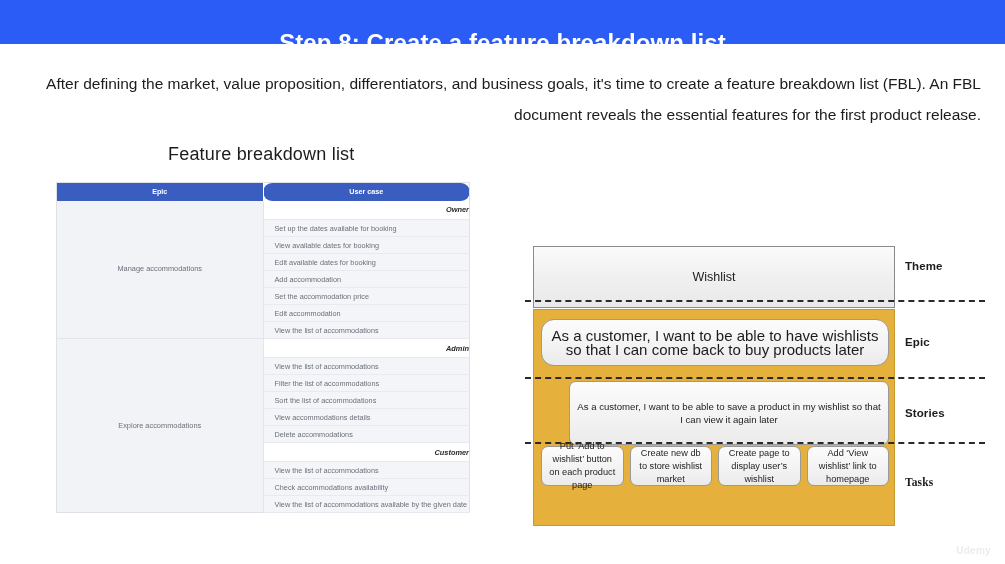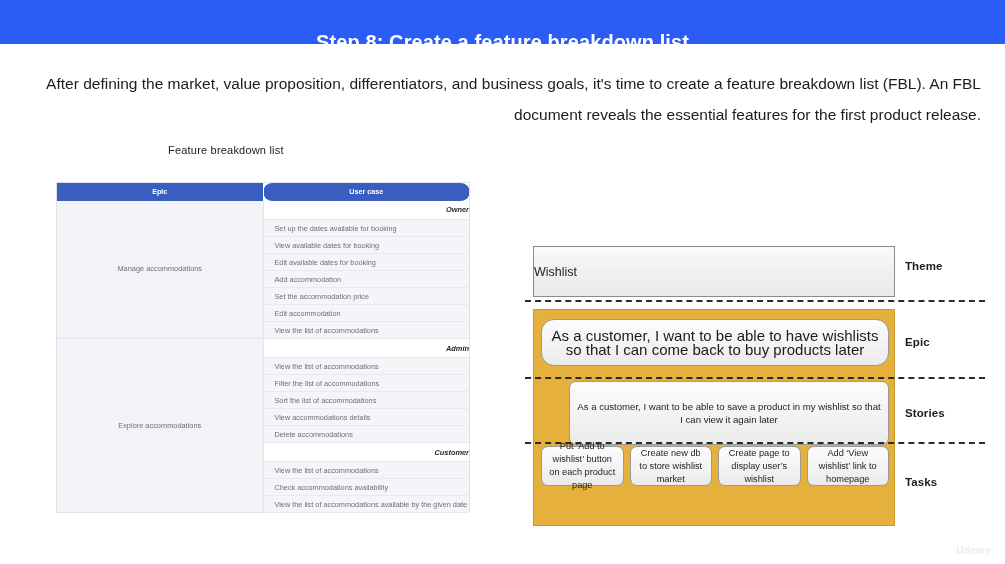--- a/index.html
+++ b/index.html
@@ -18,21 +18,21 @@
   
   .title-bar {
     position: absolute;
     left: 0; top: 0;
     width: 1005px; height: 44px;
     background: #2B5CF6;
     display: flex; align-items: center; justify-content: center;
   }
   .title-bar .title-text {
     color: #ffffff;
-    font-size: 20px;
+    font-size: 24px;
     font-weight: bold;
     letter-spacing: 0.1px;
     text-align: center;
     margin-top: 41px;
   }
 
   
   .intro {
     position: absolute;
     left: 24px; top: 68px;
@@ -40,21 +40,21 @@
     text-align: right;
     font-size: 15.5px;
     line-height: 31px;
     color: #1c1c1c;
   }
 
   
   .fbl-heading {
     position: absolute;
     left: 168px; top: 144px;
-    font-size: 11px;
+    font-size: 18px;
     color: #1c1c1c;
     letter-spacing: 0.2px;
   }
 
   .fbl-table {
     position: absolute;
     left: 56px; top: 182px;
     width: 414px;
     border: 1px solid #dfe1e8;
     border-collapse: collapse;
@@ -128,24 +128,24 @@
     position: absolute;
     left: -8px;
     width: 460px;
     border-top: 2.5px dashed #2a2a2a;
   }
 
   
   .theme-box {
     position: absolute;
     left: 0; top: 2px;
-    width: 362px; height: 51px;
+    width: 362px; height: 62px;
     background: linear-gradient(to bottom, #fbfbfb 0%, #f0f0f0 50%, #e9e9e9 100%);
     border: 1px solid #8a8a8a;
-    display: flex; align-items: center; justify-content: flex-start;
+    display: flex; align-items: center; justify-content: center;
     font-size: 12.5px;
     color: #1c1c1c;
   }
 
   
   .orange-wrap {
     position: absolute;
     left: 0; top: 65px;
     width: 362px; height: 217px;
     background: #E6B03C;
@@ -316,18 +316,18 @@
         </div>
       </div>
     </div>
 
     <div class="band-label" style="top:92px;">Epic</div>
     <div class="dashed-sep" style="top:133px;"></div>
 
     <div class="band-label" style="top:163px;">Stories</div>
     <div class="dashed-sep" style="top:198px;"></div>
 
-    <div class="band-label" style="top:232px;">Tasks</div>
+    <div class="band-label" style="top:232px;font-family:Liberation Serif, serif;">Tasks</div>
   </div>
 
   <div class="watermark">Udemy</div>
 
 </div>
 
 </body></html>

